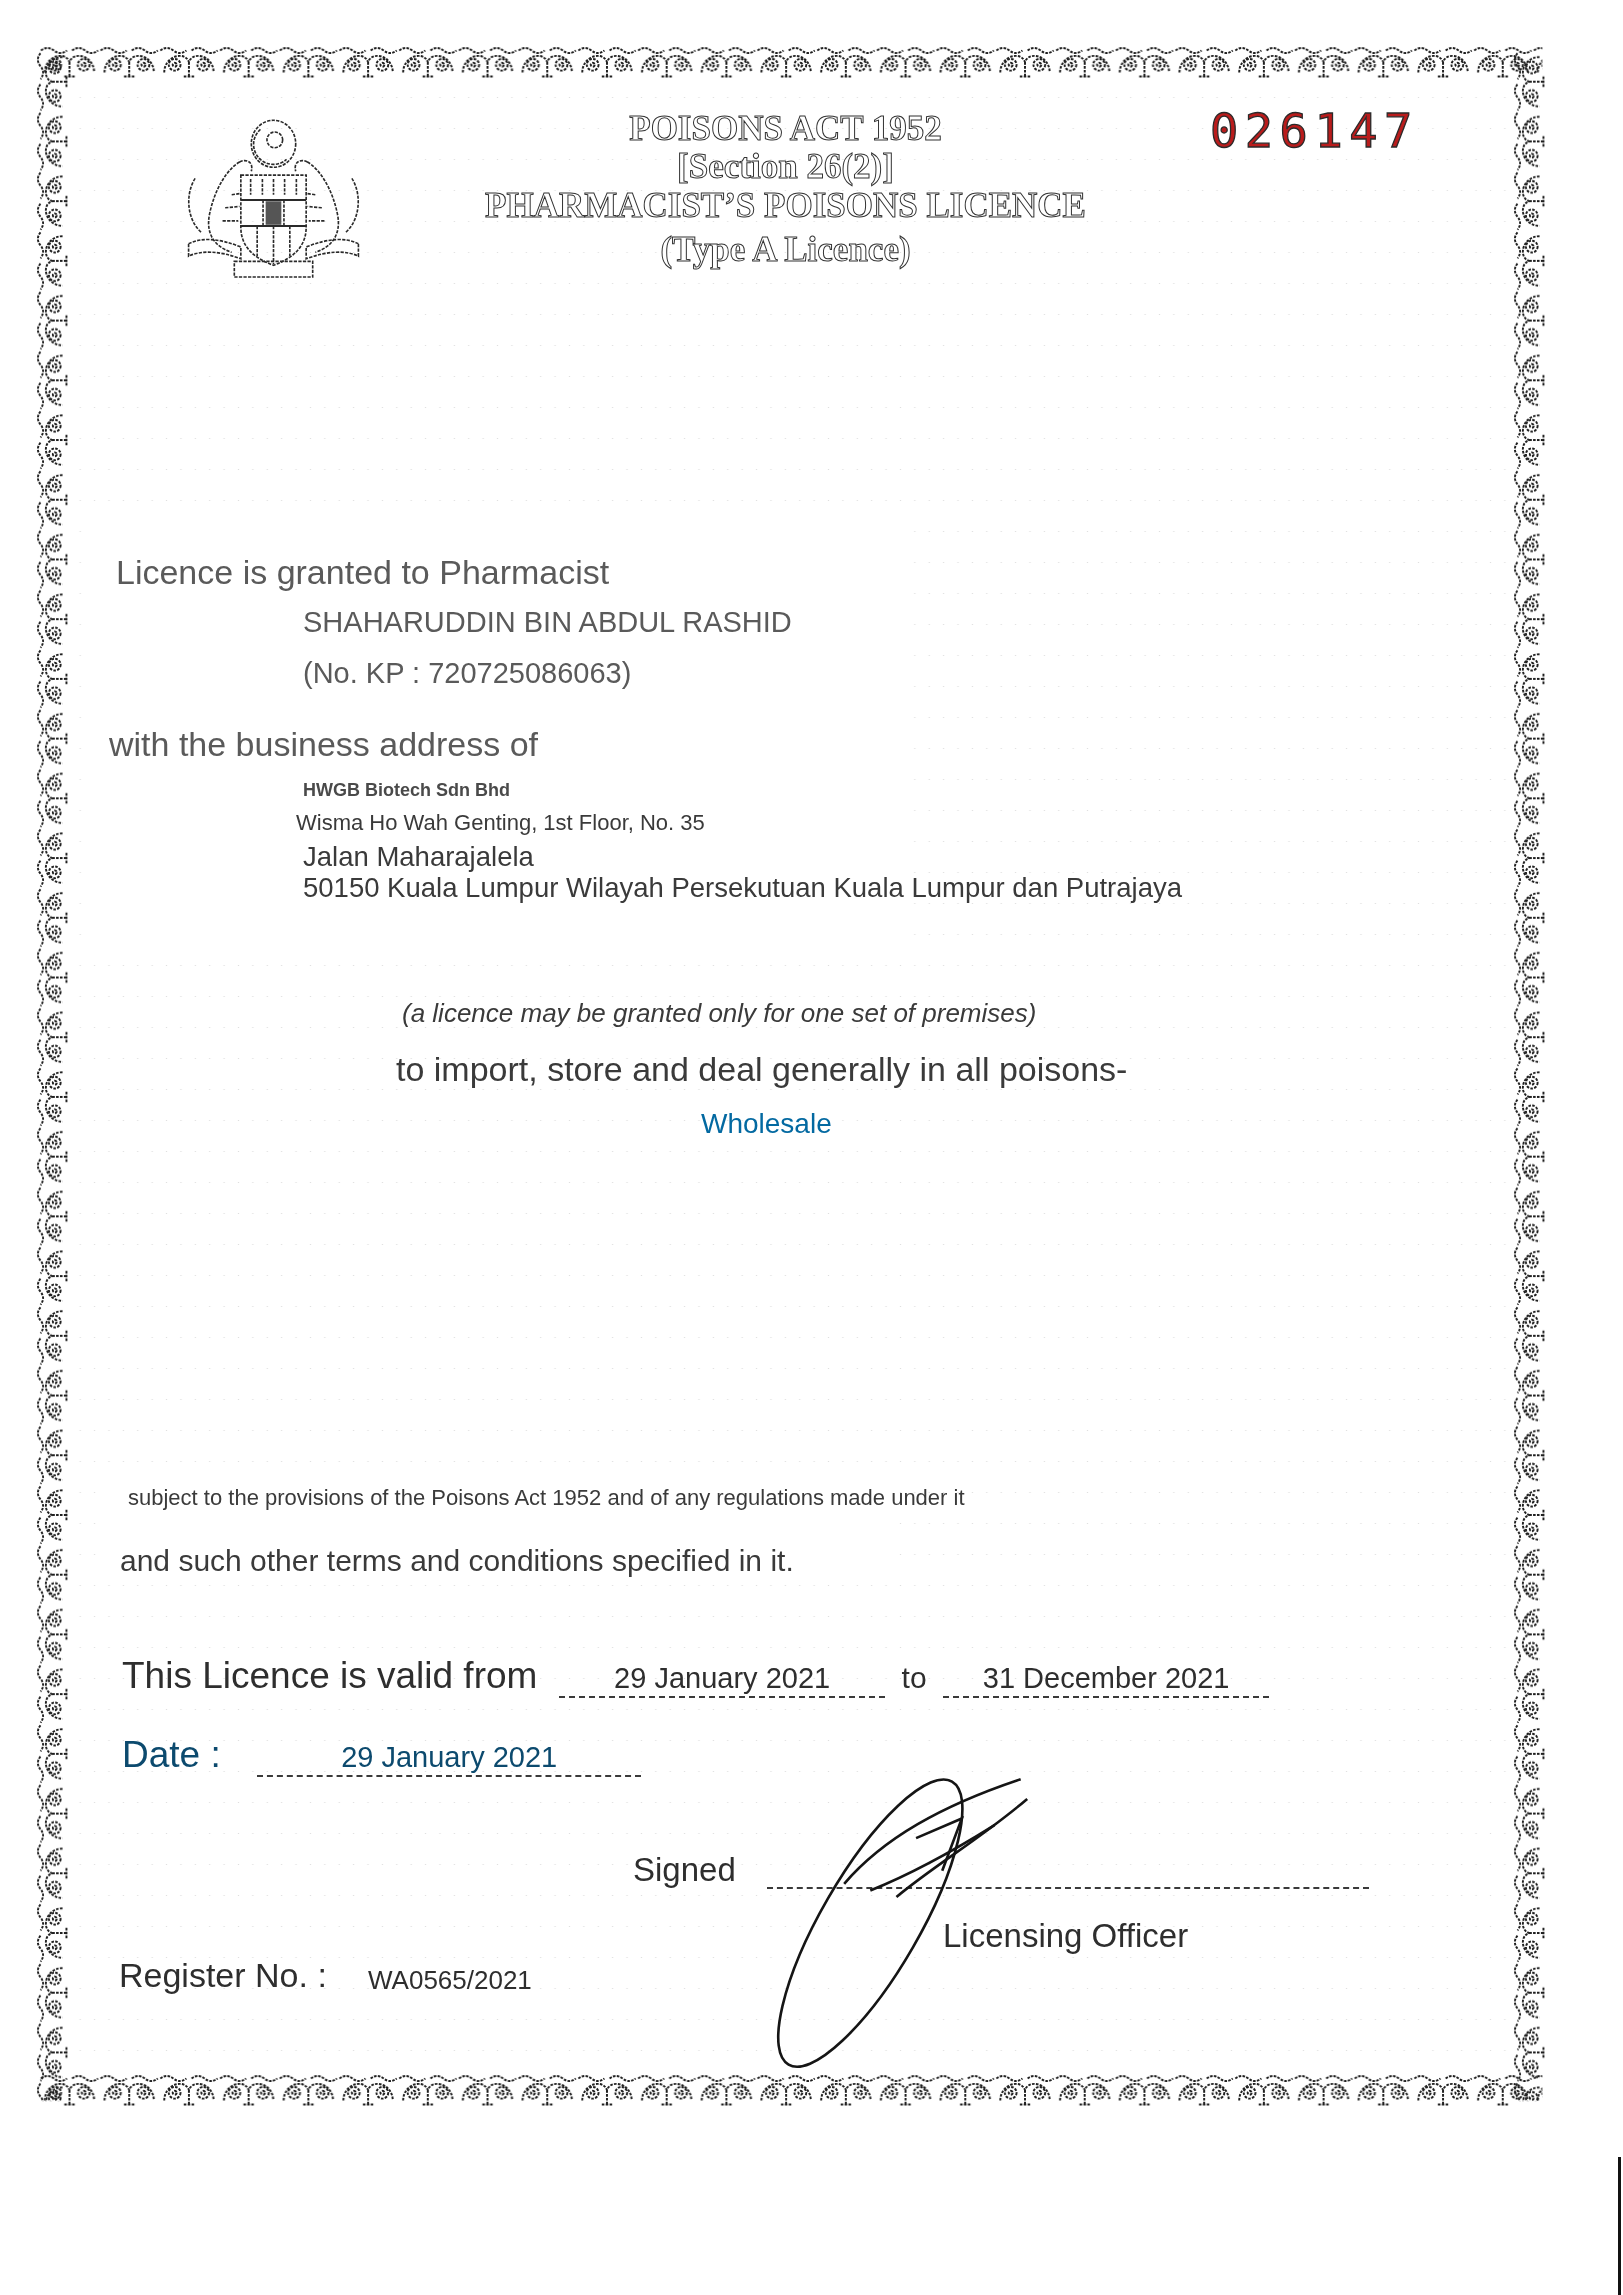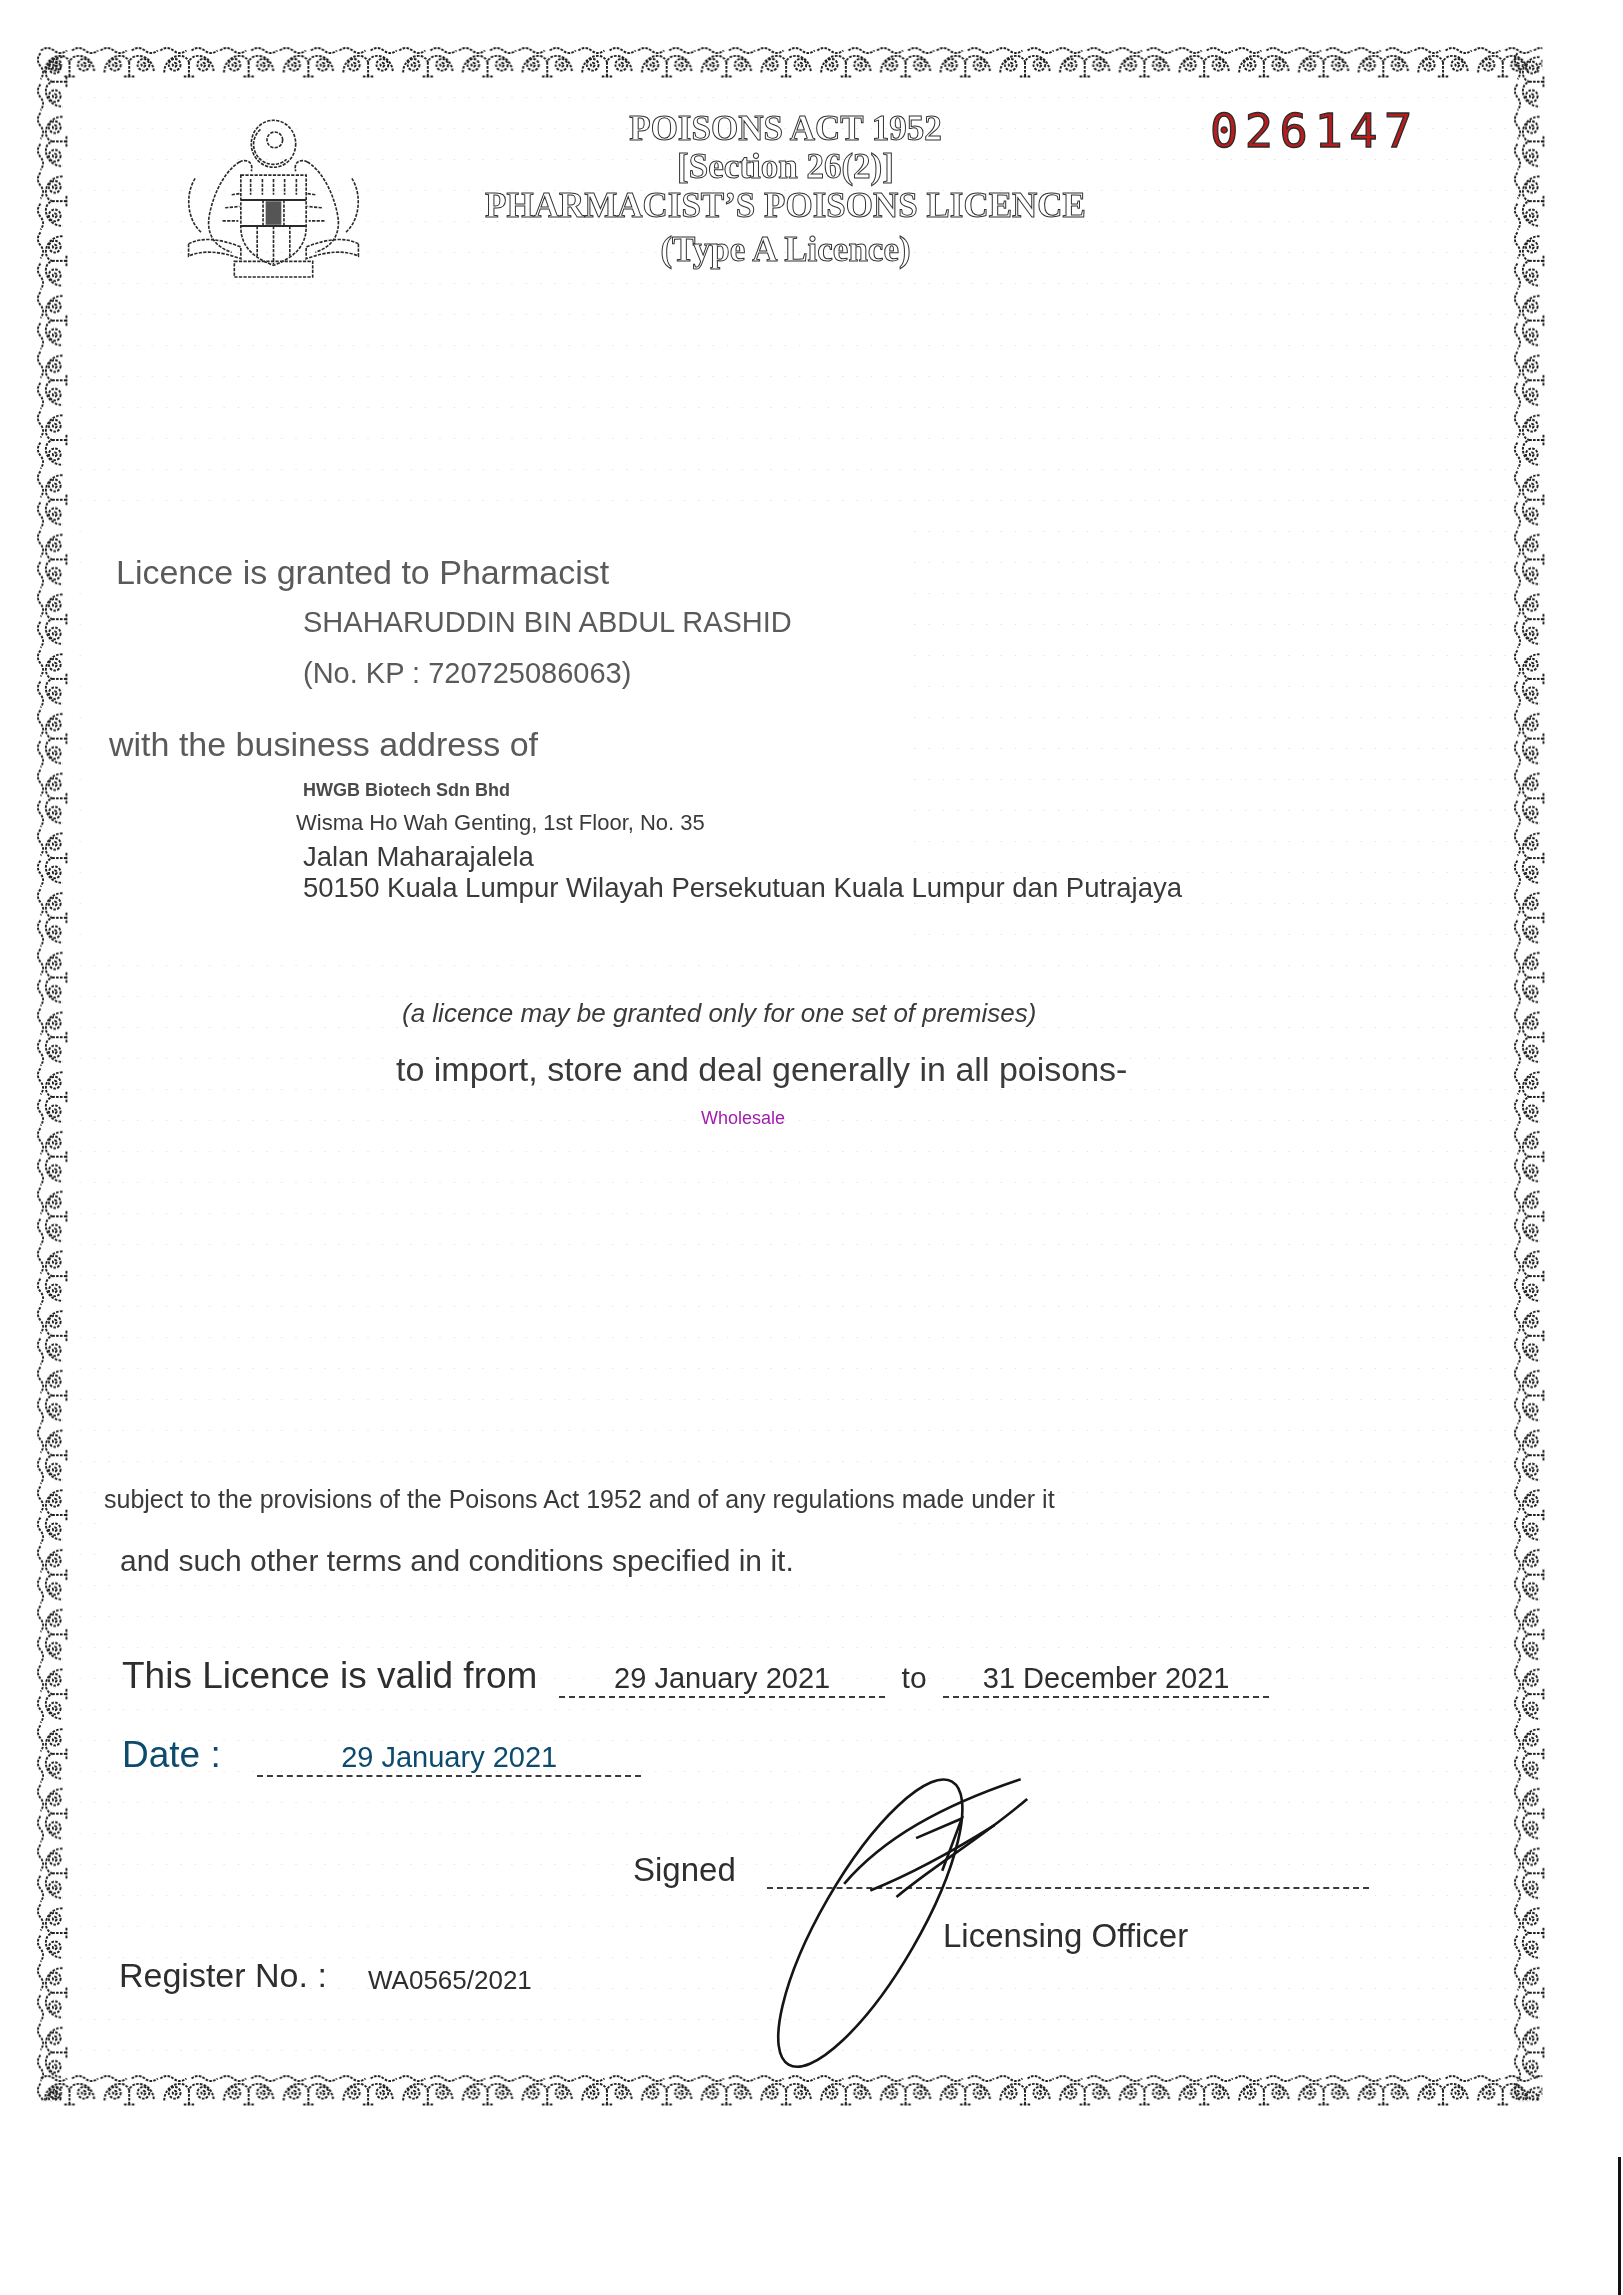--- a/index.html
+++ b/index.html
@@ -130,23 +130,23 @@
 
 <div class="abs sans body-lg grey" style="left:109px;top:725px;">with the business address of</div>
 <div class="abs sans" style="left:303px;top:780px;font-size:18px;font-weight:bold;color:#4a4a4a;">HWGB Biotech Sdn Bhd</div>
 <div class="abs sans" style="left:296px;top:810px;font-size:22px;color:#3a3a3a;">Wisma Ho Wah Genting, 1st Floor, No. 35</div>
 <div class="abs sans" style="left:303px;top:841px;font-size:27.5px;color:#3a3a3a;">Jalan Maharajalela</div>
 <div class="abs sans" style="left:303px;top:872px;font-size:27.5px;color:#3a3a3a;">50150 Kuala Lumpur Wilayah Persekutuan Kuala Lumpur dan Putrajaya</div>
 
 <div class="abs sans" style="left:402px;top:998px;font-size:26px;font-style:italic;color:#3a3a3a;">(a licence may be granted only for one set of premises)</div>
 
 <div class="abs sans" style="left:396px;top:1050px;font-size:34px;color:#3a3a3a;">to import, store and deal generally in all poisons-</div>
-<div class="abs sans" style="left:701px;top:1108px;font-size:18px;color:#a21caf;">Wholesale</div>
+<div class="abs sans" style="left:701px;top:1108px;font-size:28px;color:#0369a1;">Wholesale</div>
 
-<div class="abs sans" style="left:104px;top:1485px;font-size:25px;color:#3a3a3a;">subject to the provisions of the Poisons Act 1952 and of any regulations made under it</div>
+<div class="abs sans" style="left:128px;top:1485px;font-size:22px;color:#3a3a3a;">subject to the provisions of the Poisons Act 1952 and of any regulations made under it</div>
 <div class="abs sans" style="left:120px;top:1544px;font-size:30px;color:#3a3a3a;">and such other terms and conditions specified in it.</div>
 
 <div class="abs sans body-valid" style="left:122px;top:1655px;color:#2e2e2e;">
   <span>This Licence is valid from</span>
   <span class="dash-field" style="min-width:307px;font-size:29px;margin-left:11.8px;">29 January 2021</span>
   <span style="font-size:30px;margin:0 6.5px;">to</span>
   <span class="dash-field" style="min-width:307px;font-size:29px;">31 December 2021</span>
 </div>
 
 <div class="abs sans body-valid" style="left:122px;top:1734px;color:#0c4a6e;">

